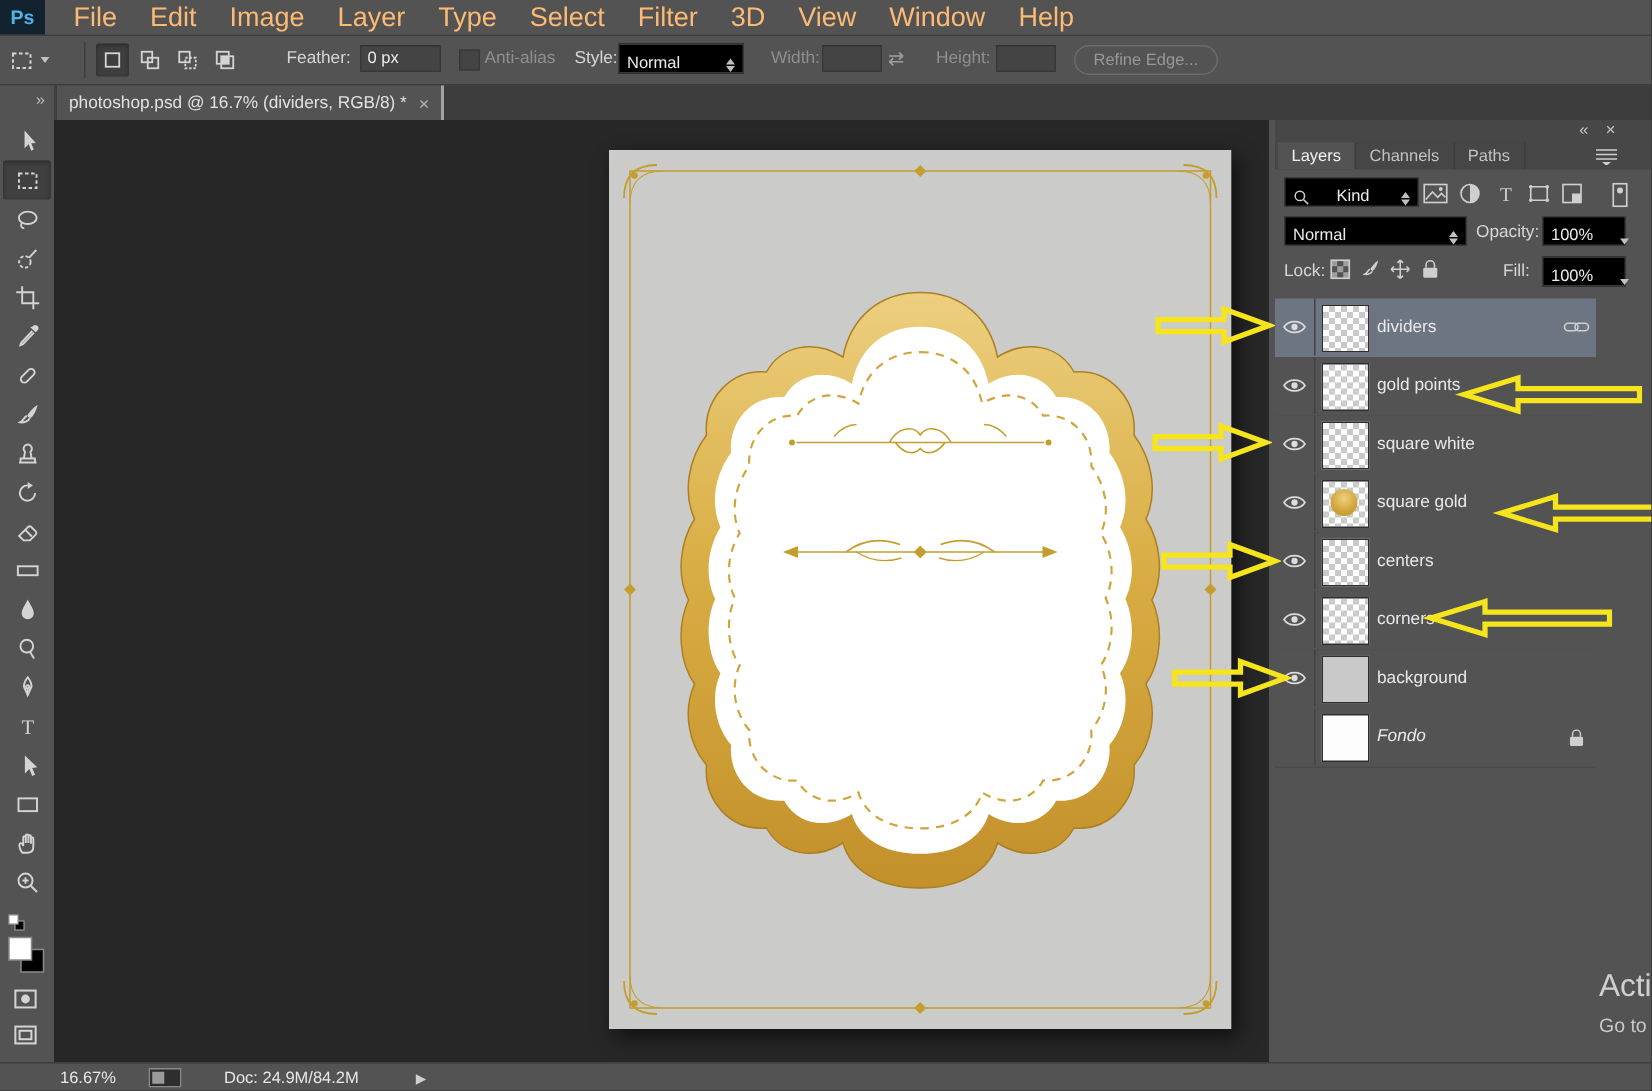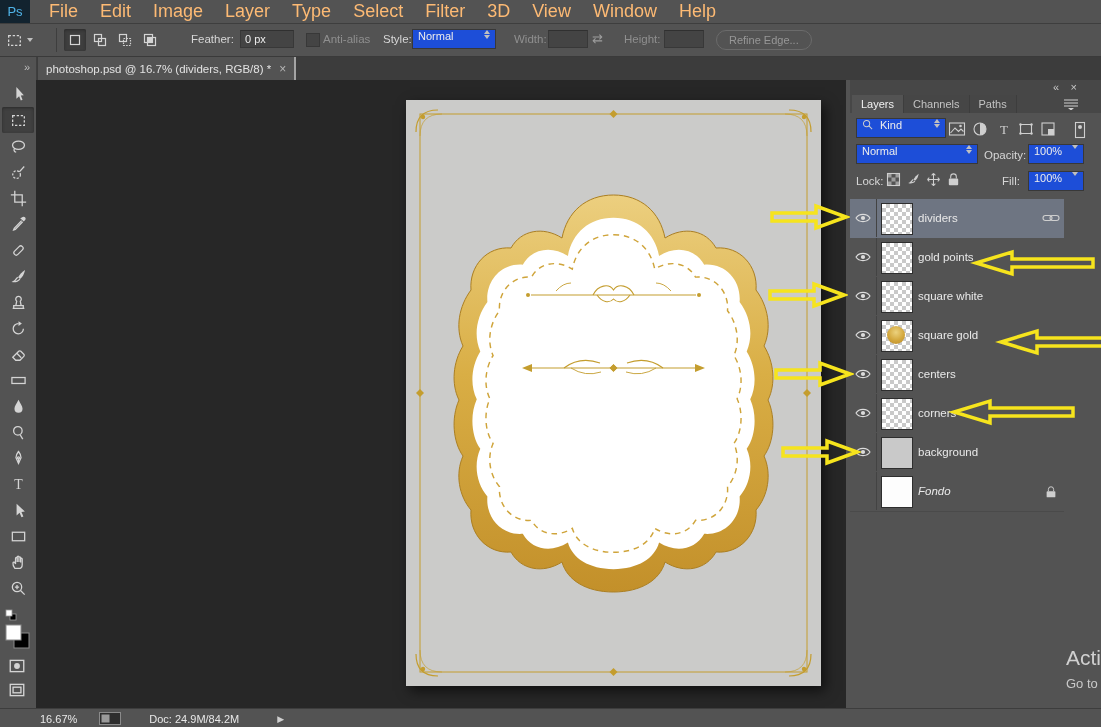--- a/index.html
+++ b/index.html
@@ -2,33 +2,33 @@
 <html><head>
 <meta charset="utf-8">
 <style>
   html,body{margin:0;padding:0;background:#333;}
   #win{position:relative;width:1101px;height:727px;background:#535353;overflow:hidden;
        font-family:"Liberation Sans",sans-serif;color:#e4e4e4;font-size:12px;}
   .abs{position:absolute;}
 
   
   #menubar{left:0;top:0;width:1101px;height:23px;background:#535353;border-bottom:1px solid #3e3e3e;display:flex;align-items:center;}
-  #pslogo{width:30px;height:23px;background:#12232f;color:#4fb3e8;font-weight:normal;font-size:13px;
+  #pslogo{width:30px;height:23px;background:#12232f;color:#4fb3e8;font-weight:bold;font-size:13px;
           display:flex;align-items:center;justify-content:center;}
   .menu-item{padding:0 11px;font-size:18px;color:#fdba74;line-height:23px;cursor:default;}
 
   
   #optionsbar{left:0;top:24px;width:1101px;height:32px;background:#535353;border-bottom:1px solid #3a3a3a;}
   .lbl{font-size:11.5px;color:#d6d6d6;}
   .lbl.dis{color:#8f8f8f;}
   .field{background:#444;border:1px solid #383838;border-top-color:#303030;color:#ececec;font-size:11px;
          height:16px;padding:0 4px;box-sizing:content-box;}
   input.field{outline:none;}
-  .ddbox{background:#1d4ed8;border:1px solid #383838;height:18px;display:flex;align-items:flex-start;
-         font-size:11px;color:#ececec;padding:0 5px;gap:7px;}
+  .ddbox{background:#000000;border:1px solid #383838;height:18px;display:flex;align-items:flex-end;
+         font-size:11px;color:#ececec;padding:0 5px;gap:18px;}
   .tri-u{width:0;height:0;border-left:3px solid transparent;border-right:3px solid transparent;border-bottom:4px solid #c0c0c0;}
   .tri-d{width:0;height:0;border-left:3px solid transparent;border-right:3px solid transparent;border-top:4px solid #c0c0c0;}
   .stepper{display:flex;flex-direction:column;gap:1px;margin-left:auto;}
   .modebtn{width:22px;height:22px;display:flex;align-items:center;justify-content:center;border-radius:2px;}
   .modebtn.sel{background:#3e3e3e;box-shadow:inset 0 1px 3px #2a2a2a;}
   #refineedge{border:1px solid #6b6b6b;border-radius:10px;color:#979797;font-size:11px;
               height:18px;display:flex;align-items:center;padding:0 12px;background:#535353;text-align:center;}
   .cbx{width:12px;height:12px;background:#444;border:1px solid #383838;}
 
   

